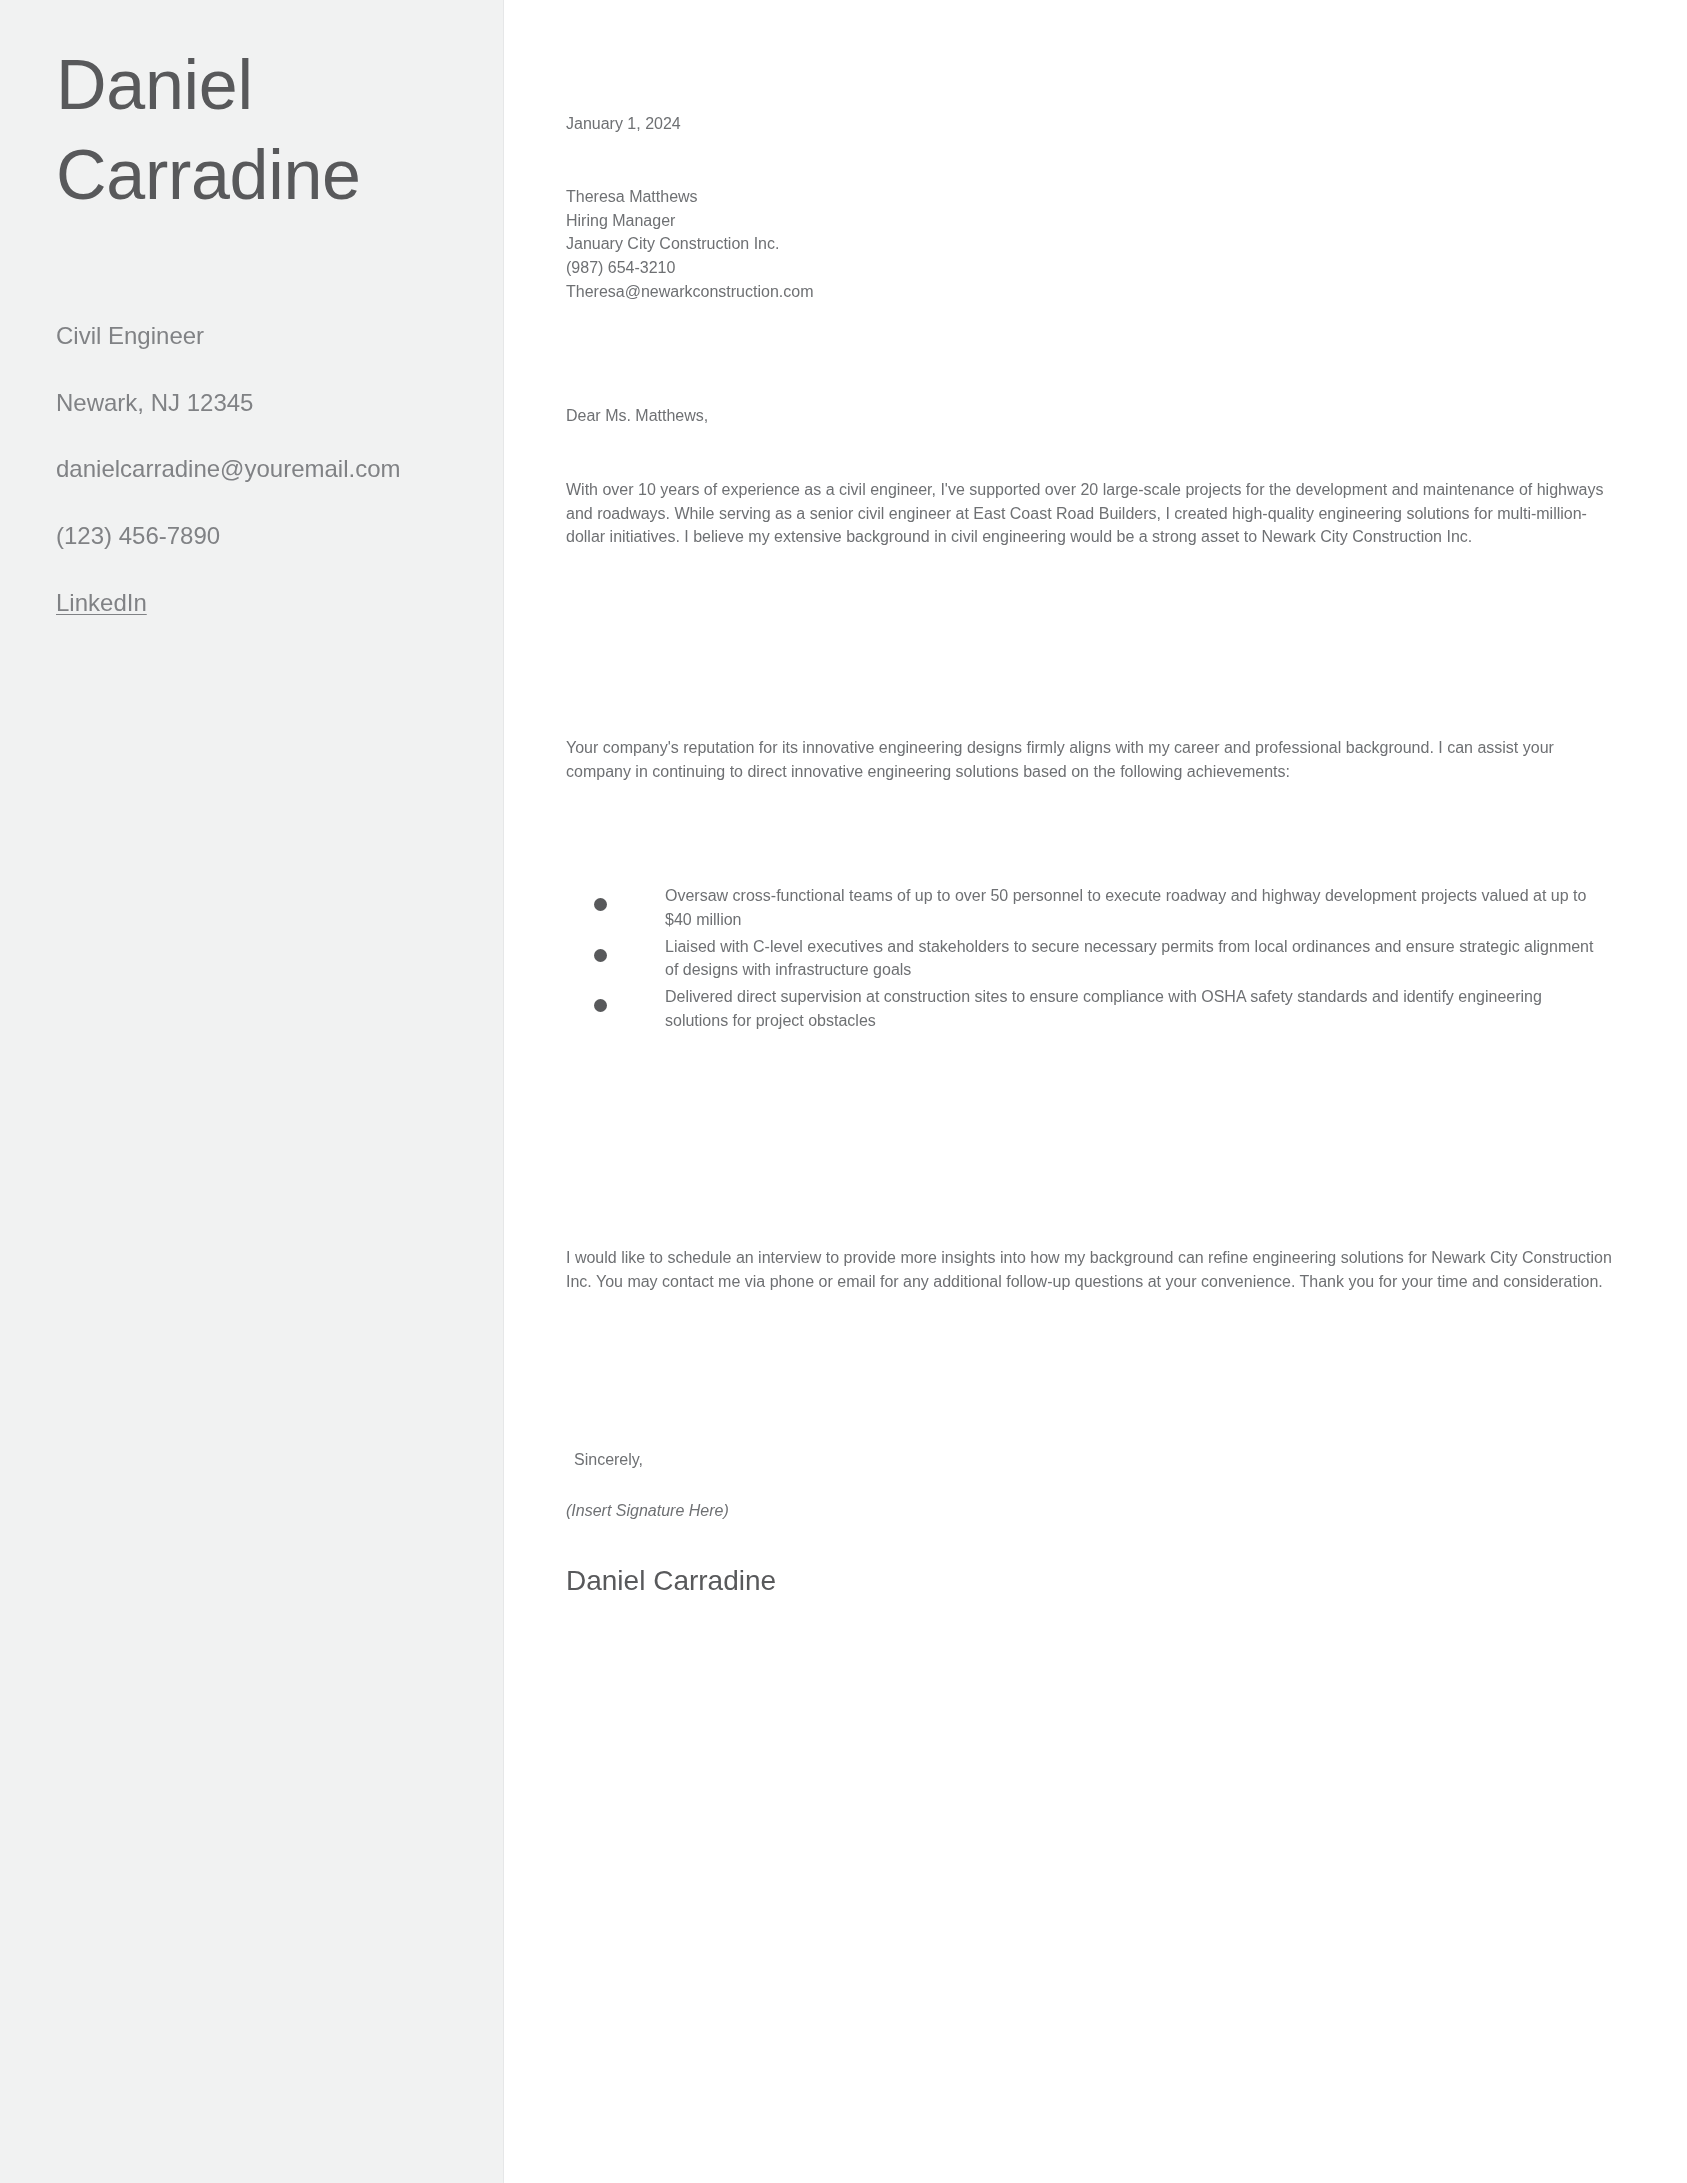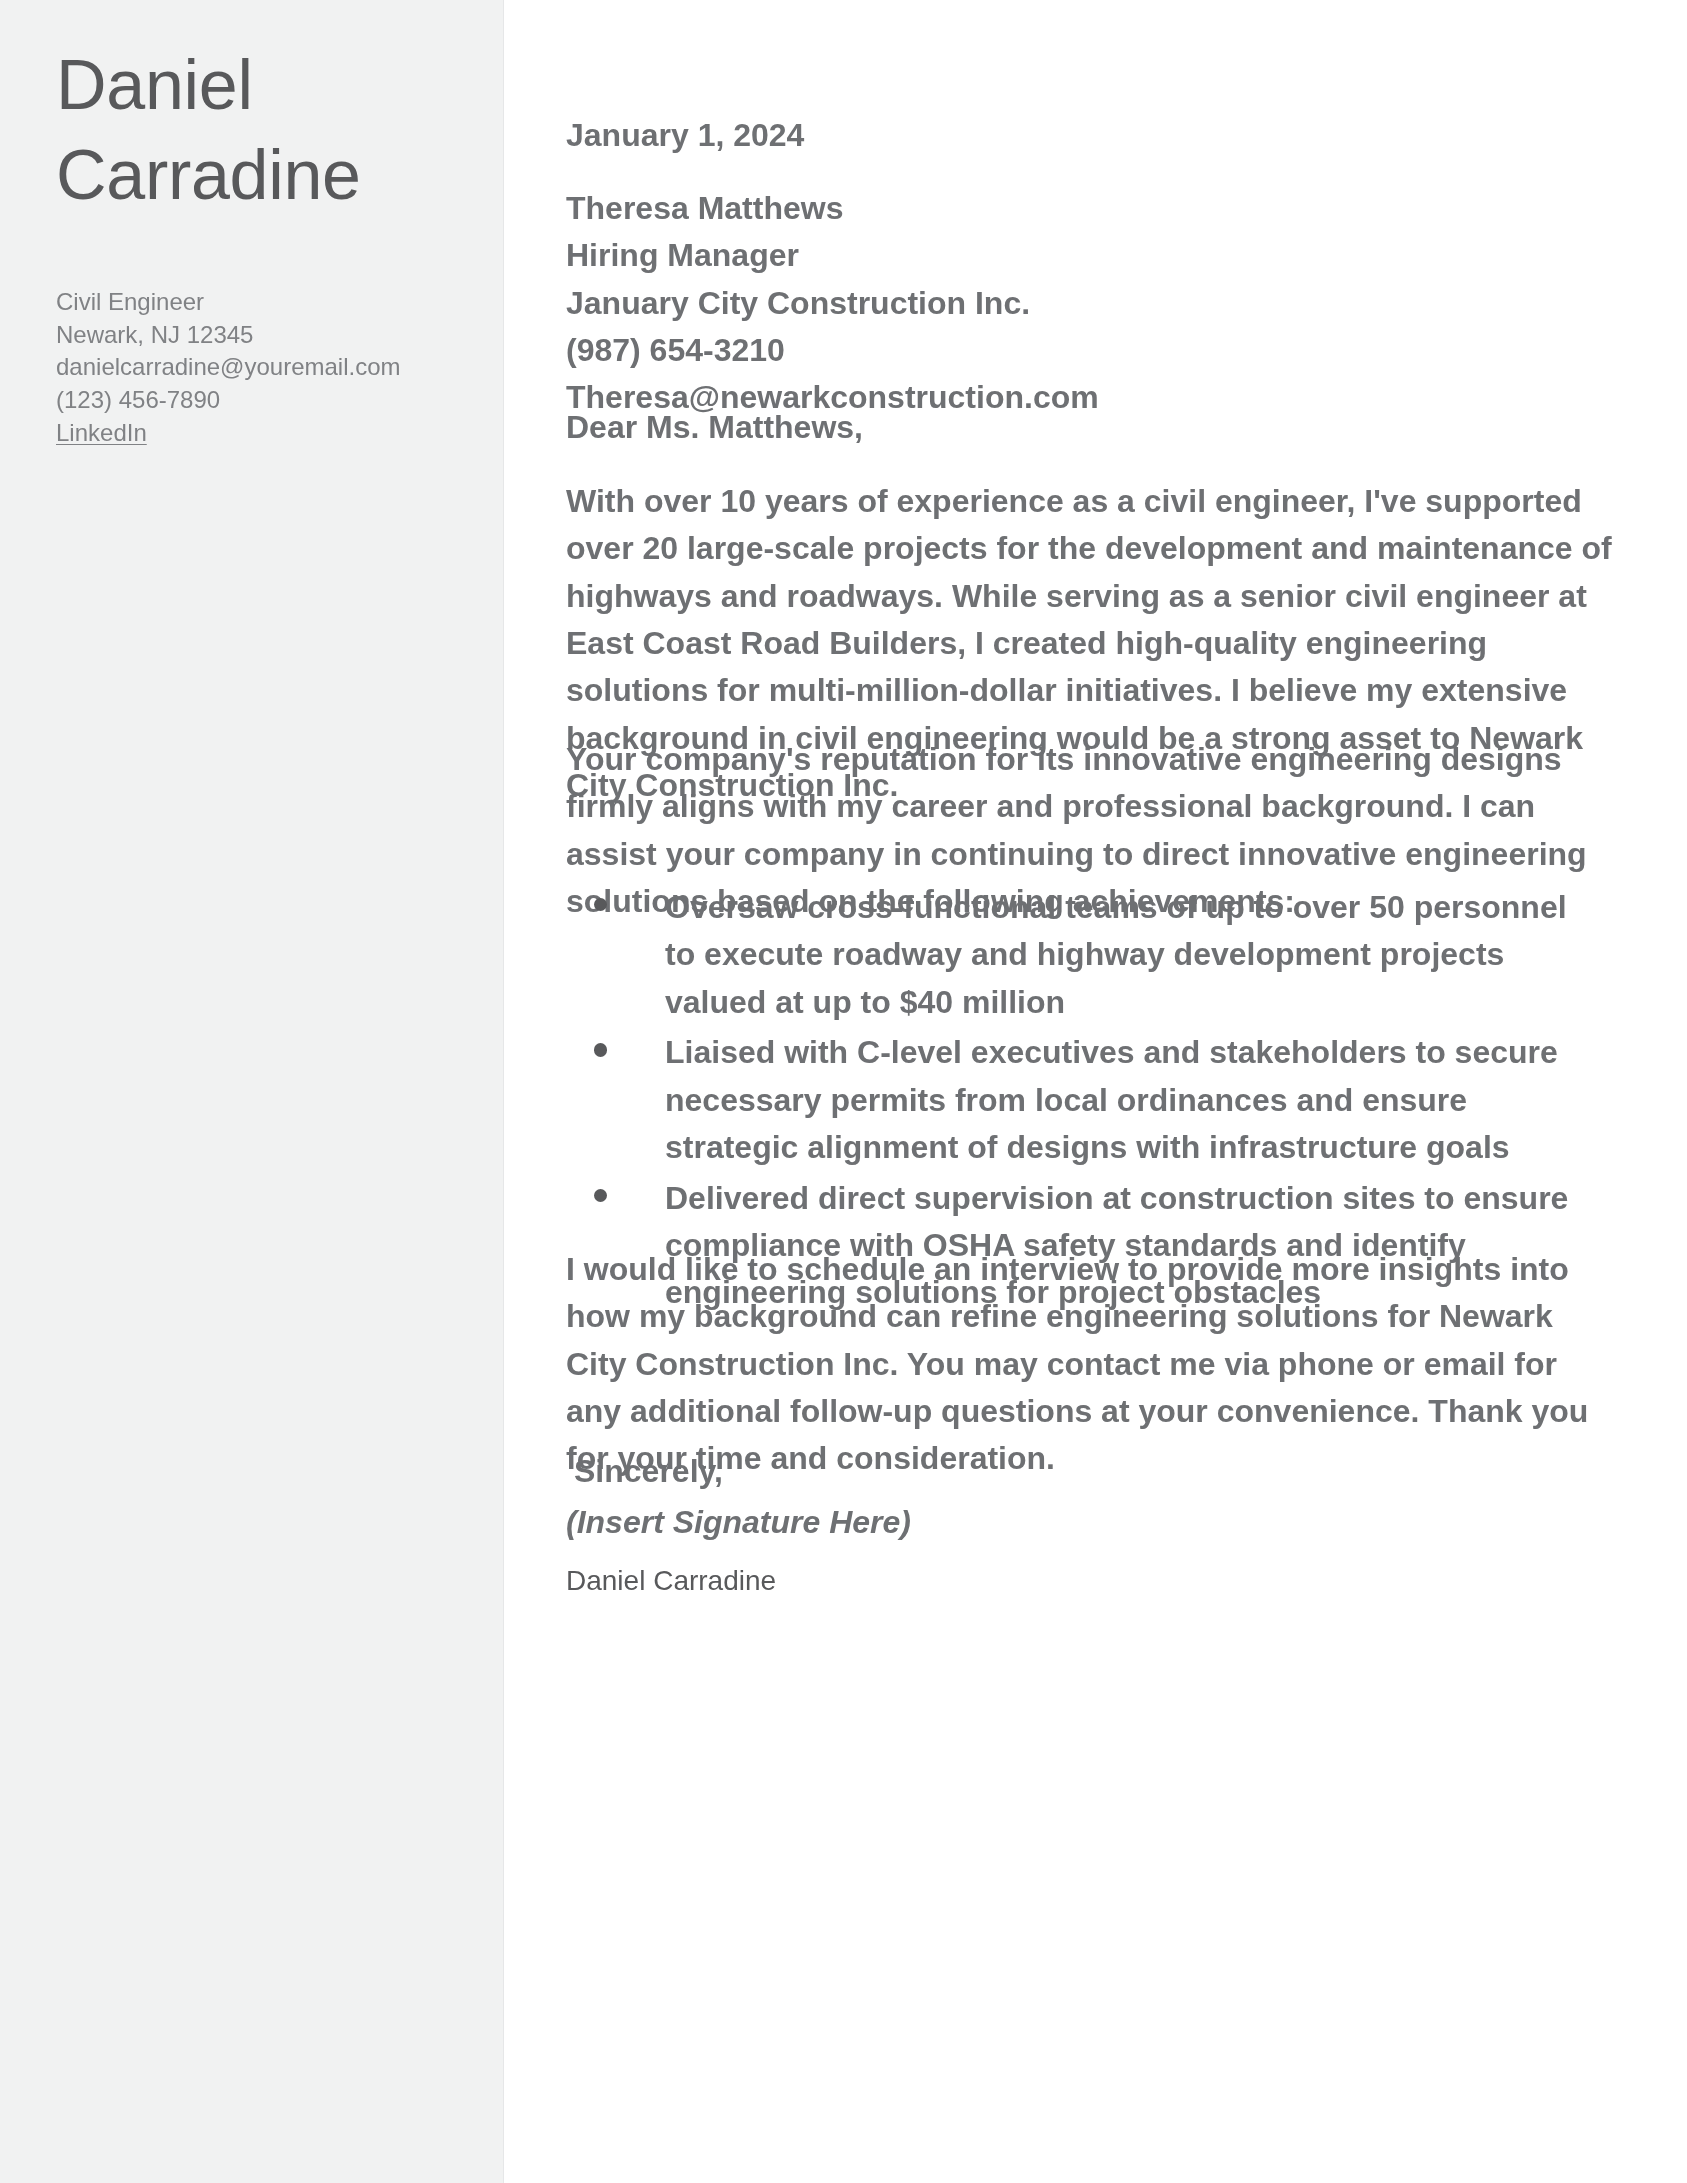--- a/index.html
+++ b/index.html
@@ -56,43 +56,44 @@
     left: 56px;
     top: 286px;
     width: 430px;
   }
   .contact-line {
     font-size: 24px;
     line-height: 1.36;
     font-weight: 400;
     color: #808285;
     white-space: nowrap;
+    margin-top: 34px;
   }
   .contact-link {
     display: inline-block;
     text-decoration: underline;
     text-underline-offset: 3.3px;
     text-decoration-thickness: 1.3px;
     color: #808285;
     cursor: pointer;
   }
 
   
   .letter {
     position: absolute;
     left: 566px;
     top: 0;
     width: 1052px;
   }
 
   .blk {
-    font-size: 32px;
+    font-size: 16px;
     line-height: 1.48;
     color: #6e7073;
-    font-weight: 700;
+    font-weight: 400;
   }
 
   .date-line {
     position: absolute;
     top: 112px;
     left: 0;
     width: 100%;
   }
 
   .recipient {

